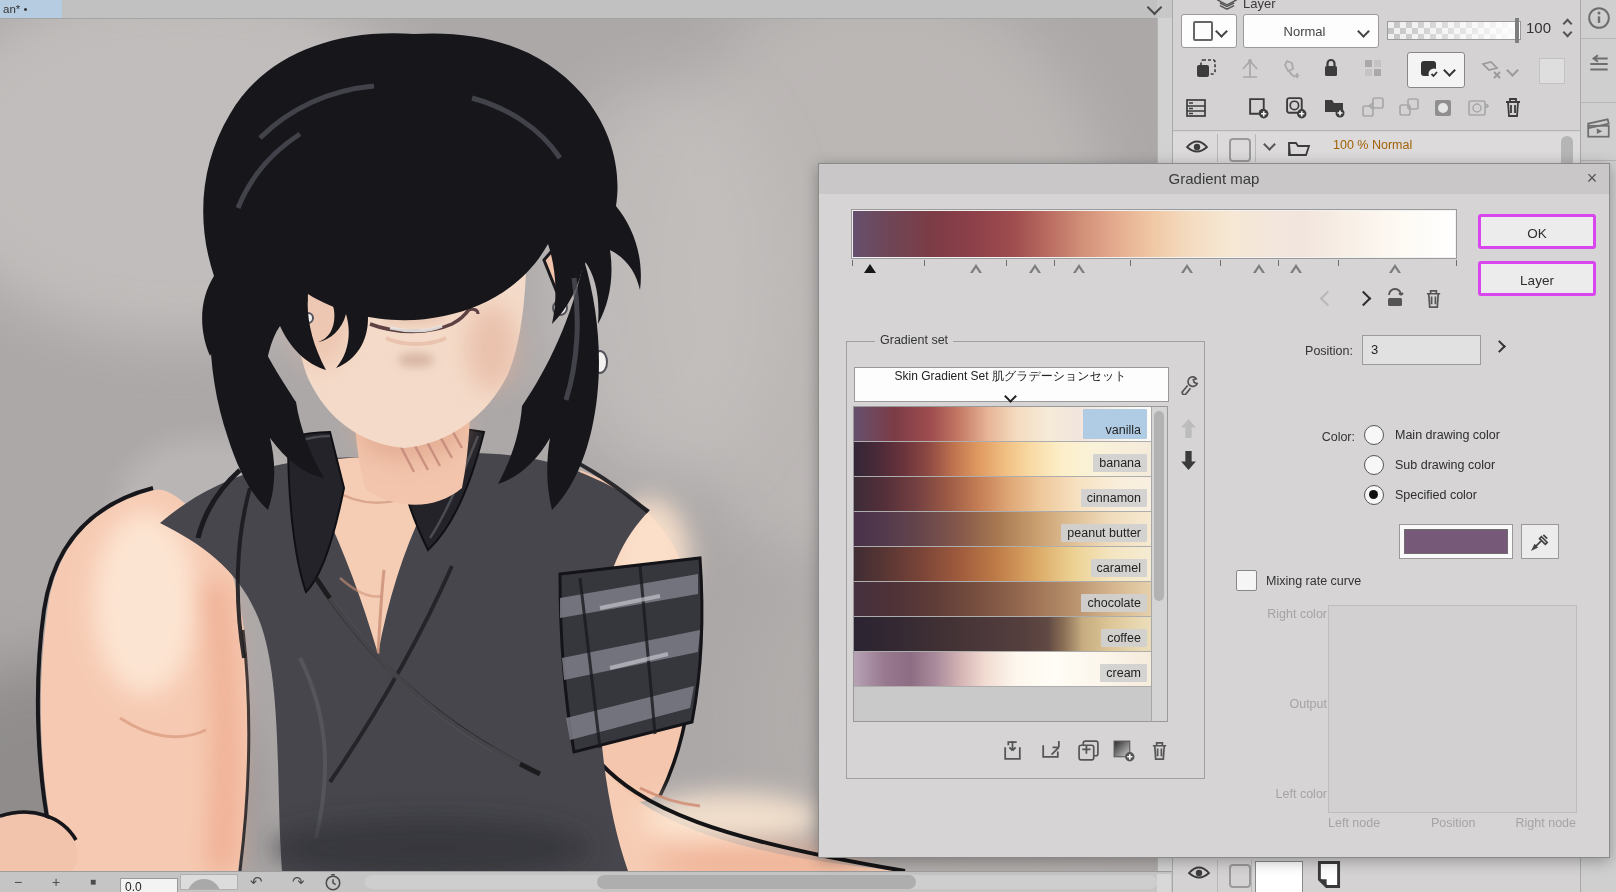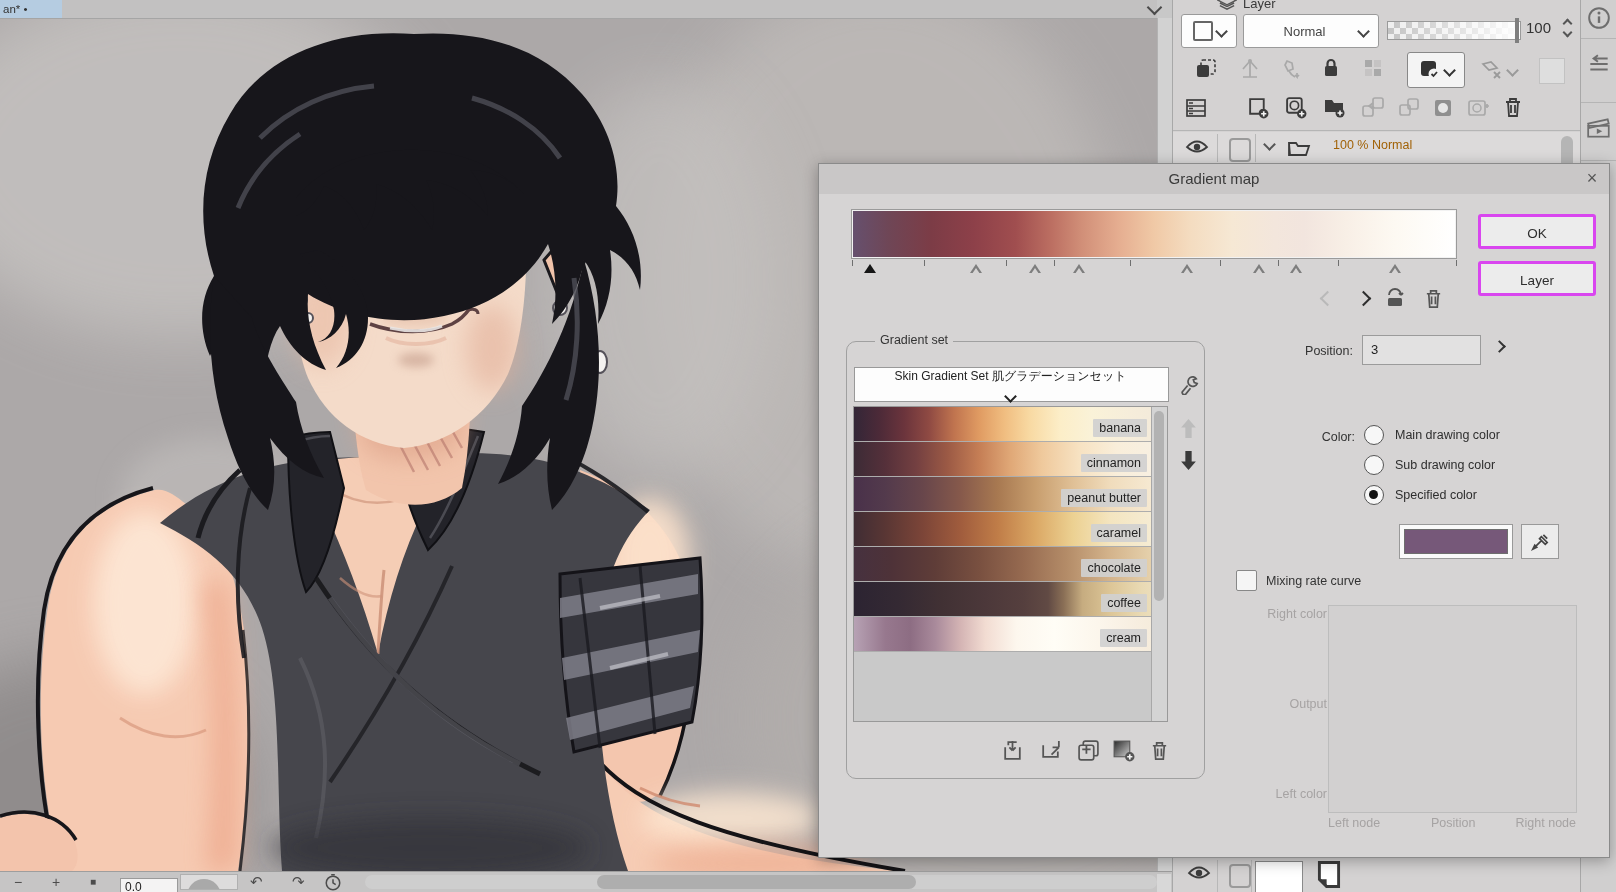--- a/index.html
+++ b/index.html
@@ -84,21 +84,21 @@
   #node-strip .caret{position:absolute;top:4px;width:0;height:0;border-left:6px solid transparent;border-right:6px solid transparent;border-bottom:9px solid #7e7e7e;}
   #node-strip .caret::after{content:'';position:absolute;left:-4px;top:4px;border-left:4px solid transparent;border-right:4px solid transparent;border-bottom:6px solid #d6d4d4;}
   #node-strip .caret.sel{border-bottom-color:#161616;}
   #node-strip .caret.sel::after{display:none;}
   .nav-ic{position:absolute;top:122px;width:24px;height:24px;display:flex;align-items:center;justify-content:center;}
   .btn{position:absolute;background:#ececec;border:3px solid #d946ef;border-radius:3px;box-sizing:border-box;
        text-align:center;font-size:13.5px;color:#2e2e2e;}
   #ok-btn{left:659px;top:50px;width:118px;height:35px;line-height:33px;}
   #cancel-btn{left:659px;top:97px;width:118px;height:35px;line-height:33px;}
   
-  #group-box{position:absolute;left:27px;top:177px;width:357px;height:436px;border:1px solid #a0a0a0;border-radius:10px;}
+  #group-box{position:absolute;left:27px;top:177px;width:357px;height:436px;border:1px solid #a0a0a0;border-radius:0;}
   #group-label{position:absolute;left:28px;top:-9px;background:#d6d4d4;padding:0 5px;font-size:12.5px;color:#333;}
   #set-select{position:absolute;left:7px;top:25px;width:315px;height:35px;background:#fdfdfd;border:1px solid #999;box-sizing:border-box;
               display:flex;align-items:center;justify-content:space-between;padding:0 8px 0 6px;font-size:12px;color:#222;flex-direction:column;}
   #set-select .txt{white-space:nowrap;overflow:hidden;max-width:280px;}
   #wrench-btn{position:absolute;left:331px;top:28px;width:25px;height:28px;color:#555;display:flex;align-items:center;justify-content:center;}
   #grad-list{position:absolute;left:6px;top:64px;width:315px;height:316px;border:1px solid #999;background:#c9c9c9;overflow:hidden;box-sizing:border-box;}
   .grad-row{position:relative;width:100%;height:35px;border-bottom:1px solid #adadad;box-sizing:border-box;}
   .grad-bg{position:absolute;inset:0;}
   .grad-label{position:absolute;right:20px;bottom:4px;background:rgba(208,208,208,.92);color:#222;
               font-size:12.5px;padding:2px 6px;border-radius:1px;}
@@ -649,20 +649,24 @@
       <div id="set-select">
         <span class="txt">Skin Gradient Set 肌グラデーションセット</span>
         <span class="chev down"></span>
       </div>
       <div id="wrench-btn">
           <svg class="ic" width="21" height="21">
             <use href="#i-wrench"></use>
           </svg>
         </div>
       <div id="grad-list">
+        <div class="grad-row sel">
+            <div class="grad-bg" style="background: linear-gradient(90deg, rgb(102, 80, 110) 0%, rgb(124, 60, 70) 13%, rgb(160, 78, 79) 25%, rgb(194, 118, 99) 33%, rgb(232, 181, 151) 43%, rgb(244, 220, 192) 52%, rgb(246, 234, 216) 62%, rgb(242, 229, 222) 72%, rgb(250, 244, 236) 85%, rgb(255, 255, 255) 100%);"></div>
+            <span class="grad-label">vanilla</span>
+          </div>
           <div class="grad-row">
             <div class="grad-bg" style="background: linear-gradient(90deg, rgb(51, 38, 55) 0%, rgb(76, 42, 56) 8%, rgb(107, 52, 60) 16%, rgb(143, 74, 67) 24%, rgb(192, 116, 79) 32%, rgb(224, 155, 98) 40%, rgb(240, 189, 128) 48%, rgb(248, 217, 162) 56%, rgb(252, 238, 200) 66%, rgb(250, 242, 216) 76%, rgb(246, 237, 218) 88%, rgb(242, 233, 218) 100%);"></div>
             <span class="grad-label">banana</span>
           </div>
           <div class="grad-row">
             <div class="grad-bg" style="background: linear-gradient(90deg, rgb(60, 43, 54) 0%, rgb(85, 48, 58) 10%, rgb(116, 64, 65) 20%, rgb(156, 90, 69) 30%, rgb(197, 126, 85) 40%, rgb(224, 168, 119) 50%, rgb(239, 201, 156) 60%, rgb(247, 226, 194) 72%, rgb(249, 238, 218) 84%, rgb(247, 240, 228) 100%);"></div>
             <span class="grad-label">cinnamon</span>
           </div>
           <div class="grad-row">
             <div class="grad-bg" style="background: linear-gradient(90deg, rgb(73, 49, 74) 0%, rgb(83, 58, 76) 10%, rgb(104, 70, 75) 22%, rgb(134, 89, 75) 34%, rgb(168, 121, 81) 46%, rgb(200, 158, 110) 58%, rgb(224, 192, 150) 70%, rgb(240, 220, 188) 82%, rgb(248, 238, 218) 100%);"></div>

